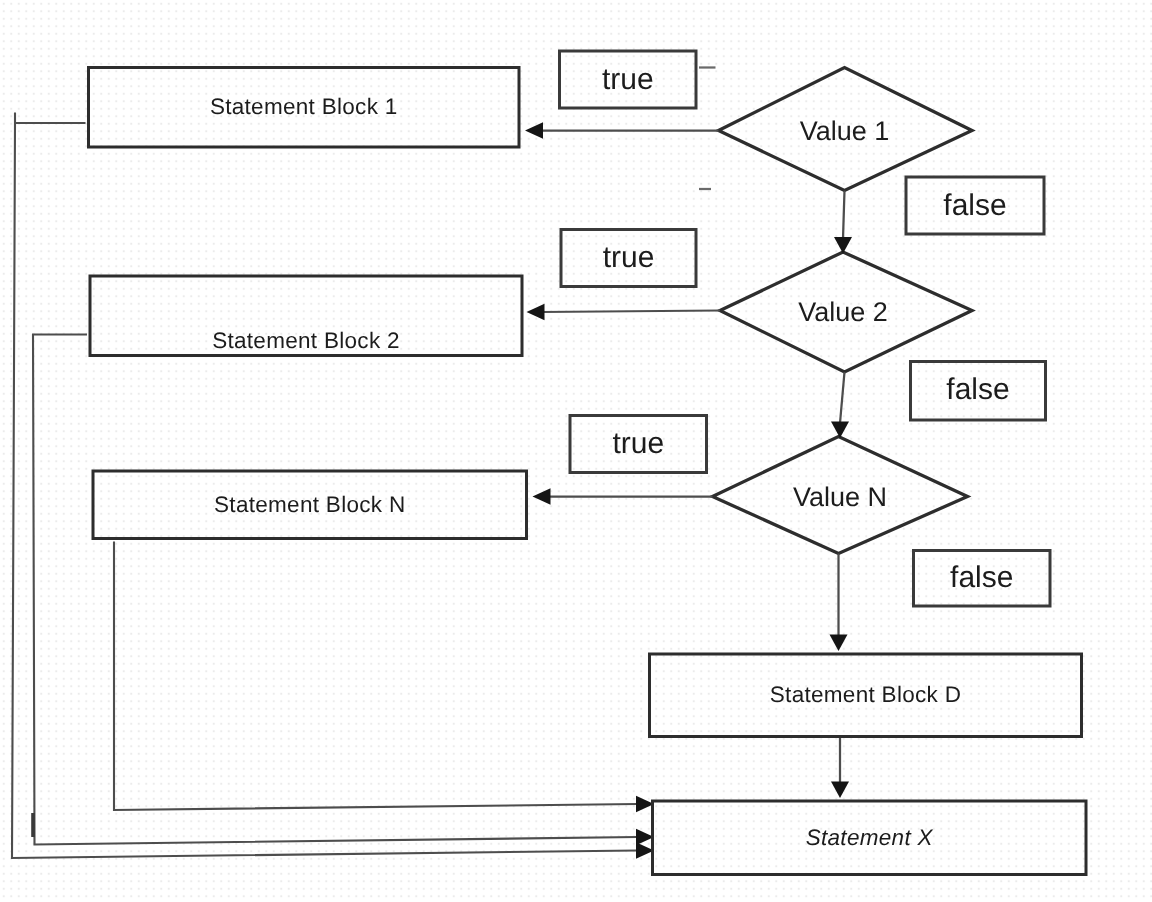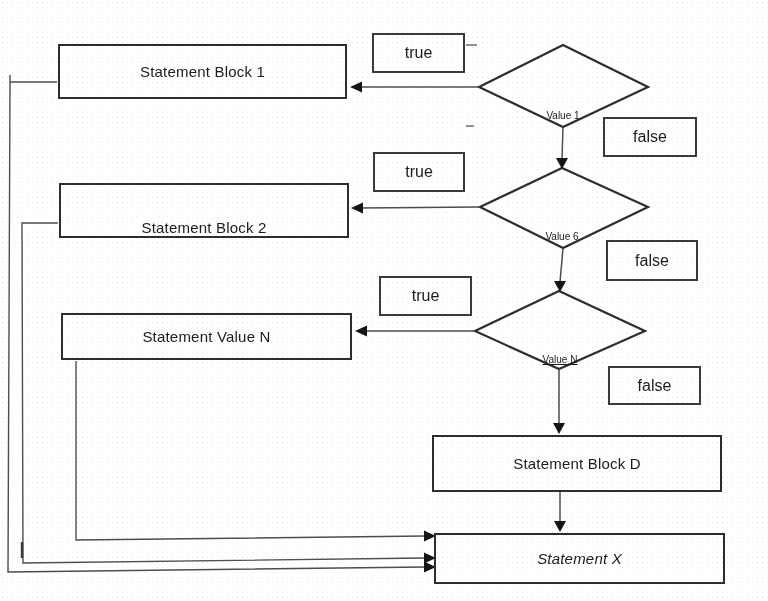--- a/index.html
+++ b/index.html
@@ -31,32 +31,31 @@
     letter-spacing: 0.2px;
   }
   .small-box {
     position: absolute;
     box-sizing: border-box;
     border: 2px solid #3a3a3a;
     background: transparent;
     display: flex;
     align-items: center;
     justify-content: center;
-    font-size: 16px;
+    font-size: 20px;
     color: #1c1c1c;
   }
   .diamond-label {
     position: absolute;
     display: flex;
     align-items: center;
     justify-content: center;
-    font-size: 10px;
+    font-size: 18px;
     color: #1c1c1c;
     pointer-events: none;
-    margin-top: 28px;
   }
   svg.layer {
     position: absolute;
     left: 0;
     top: 0;
     width: 768px;
     height: 601px;
     pointer-events: none;
   }
 </style>
@@ -108,21 +107,21 @@
 
   <div class="box" style="left:58px; top:44px; width:289px; height:55px;">
     <span>Statement Block 1</span>
   </div>
 
   <div class="box" style="left:59px; top:183px; width:290px; height:55px;align-items:flex-end;">
     <span>Statement Block 2</span>
   </div>
 
   <div class="box" style="left:61px; top:313px; width:291px; height:47px;">
-    <span>Statement Value N</span>
+    <span>Statement Block N</span>
   </div>
 
   <div class="box" style="left:432px; top:435px; width:290px; height:57px;text-align:right;">
     <span>Statement Block D</span>
   </div>
 
   <div class="box" style="left:434px; top:533px; width:291px; height:51px;font-style:italic;">
     <span>Statement X</span>
   </div>
 
@@ -145,17 +144,17 @@
   <div class="small-box" style="left:606px; top:240px; width:92px; height:41px;">
     <span>false</span>
   </div>
 
   <div class="small-box" style="left:608px; top:366px; width:93px; height:39px;">
     <span>false</span>
   </div>
 
   <div class="diamond-label" style="left:503px; top:76px; width:120px; height:22px;">Value 1</div>
 
-  <div class="diamond-label" style="left:502px; top:197px; width:120px; height:22px;">Value 6</div>
+  <div class="diamond-label" style="left:502px; top:197px; width:120px; height:22px;">Value 2</div>
 
-  <div class="diamond-label" style="left:500px; top:320px; width:120px; height:22px;text-decoration:underline;">Value N</div>
+  <div class="diamond-label" style="left:500px; top:320px; width:120px; height:22px;">Value N</div>
 
 </div>
 
 </body></html>

